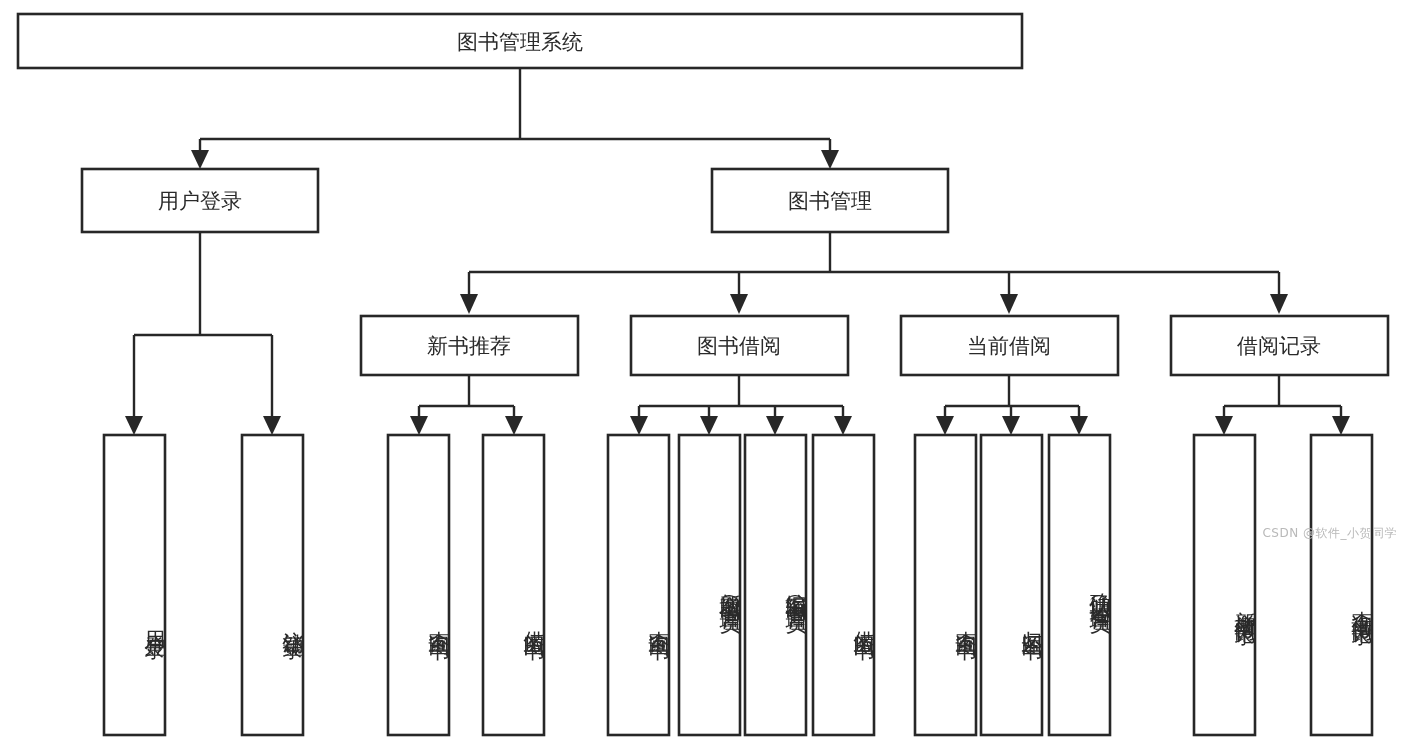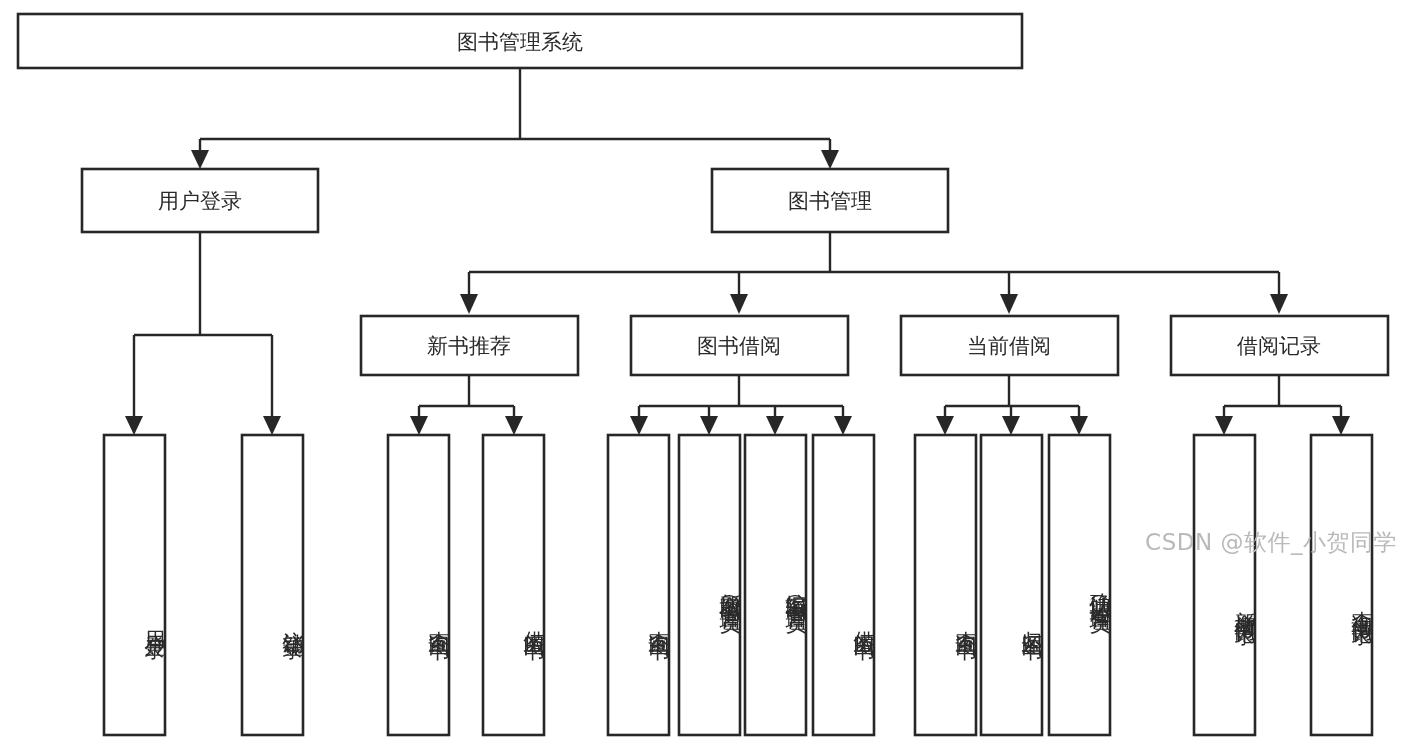--- a/index.html
+++ b/index.html
@@ -60,23 +60,23 @@
     font-size: 21px;
     color: #2a2a2a;
     letter-spacing: 3px;
     line-height: 1;
     white-space: nowrap;
     pointer-events: none;
   }
   .watermark {
     position: absolute;
     right: 8px;
-    bottom: 4px;
-    font-family: "DejaVu Sans", "Liberation Sans", sans-serif;
-    font-size: 23px;
+    bottom: 20px;
+    font-family: "DejaVu Sans", "Liberation Sans", sans-serif;
+    font-size: 12px;
     color: #b9b9b9;
     letter-spacing: 0.5px;
     white-space: nowrap;
   }
 </style>
 </head>
 <body>
 
 <div id="diagram-root">
 

